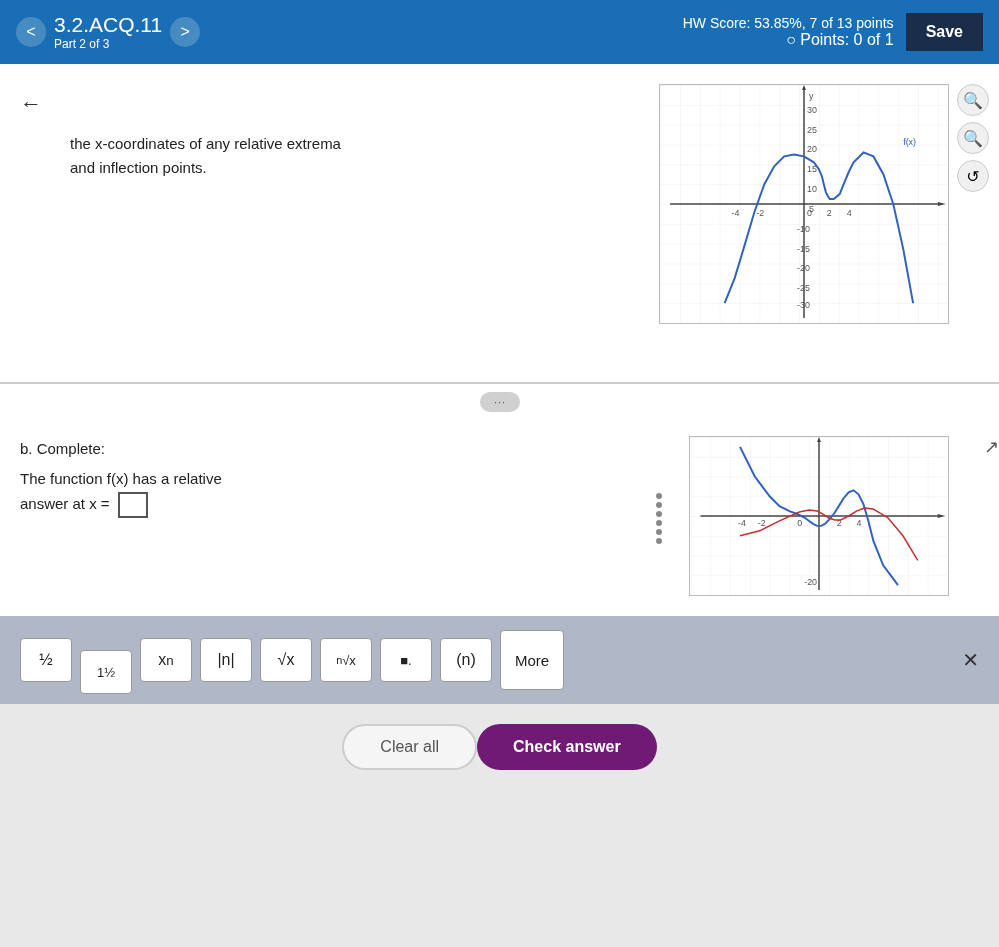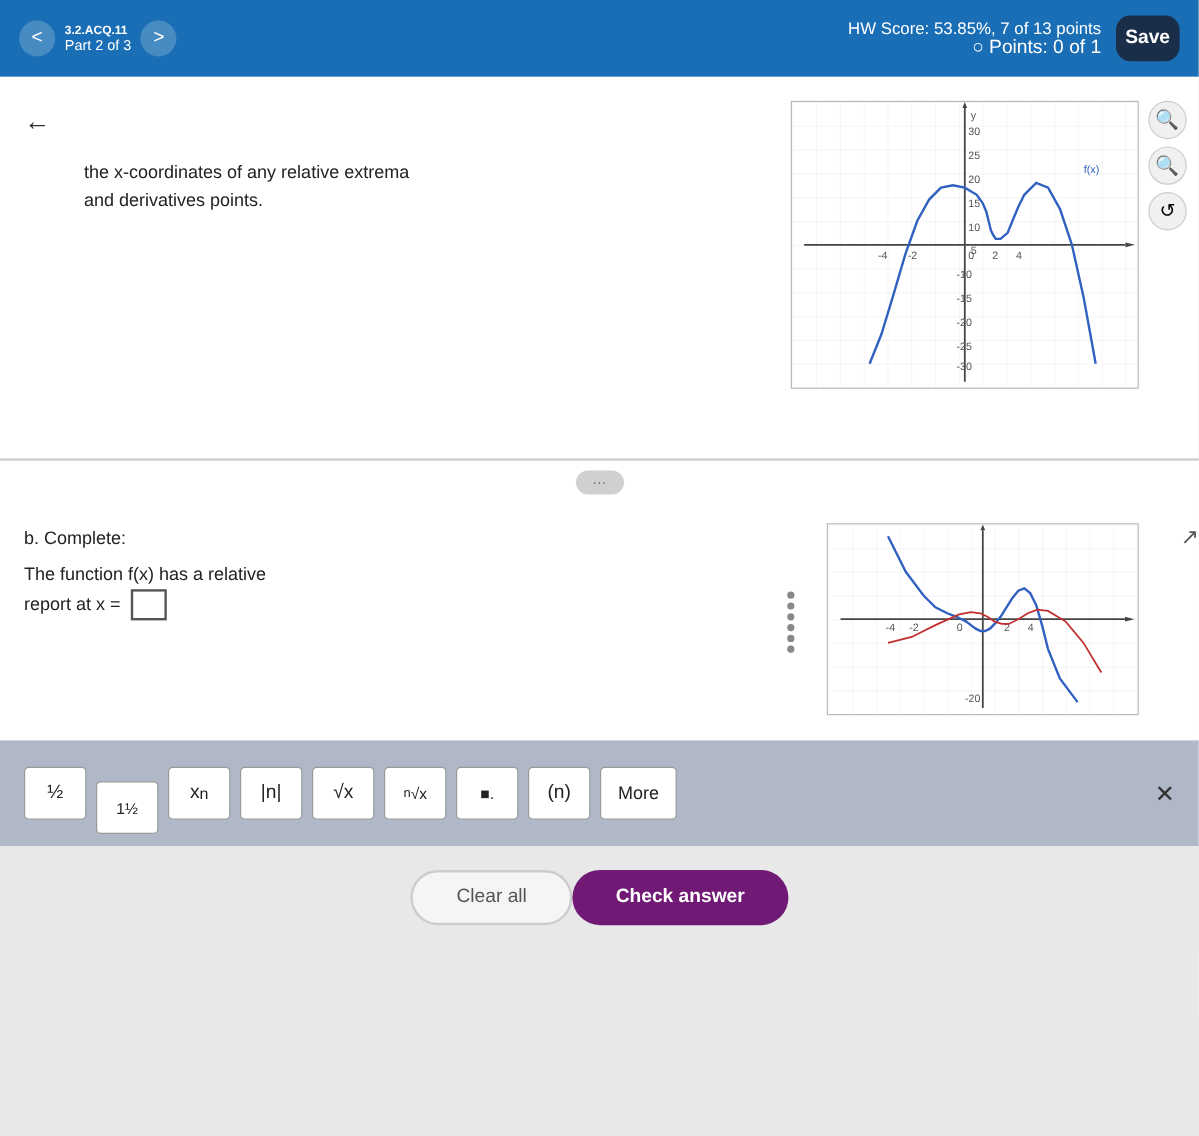--- a/index.html
+++ b/index.html
@@ -36,35 +36,35 @@
       border-radius: 50%;
       cursor: pointer;
       font-size: 16px;
       display: flex;align-items:center;justify-content:center;
     }
     .question-info {
       display: flex;
       flex-direction: column;
       color: white;
     }
-    .question-id { font-weight: bold; font-size: 10px; }
+    .question-id { font-weight: normal; font-size: 21px; }
     .question-part { font-size: 12px; }
     .top-bar-center {
       flex: 1;
       text-align: right;
       color: white;
     }
     .score-line { font-size: 14px; font-weight: 500; }
     .points-line { font-size: 16px; }
     .save-btn {
       background: #1a2e4a;
       color: white;
       border: none;
-      border-radius: 12px;
-      padding: 10px 8px;
+      border-radius: 0;
+      padding: 10px 20px;
       font-size: 16px;
       font-weight: bold;
       cursor: pointer;
     }
 
     
     .main-content {
       background: white;
       margin: 0;
       padding: 0;
@@ -220,21 +220,21 @@
       cursor: pointer;
       font-size: 16px;
       display: flex;align-items:center;justify-content:center;
       color: #222;
     }
     .math-btn-more {
       background: white;
       border: 1px solid #999;
       border-radius: 4px;
       padding: 0 14px;
-      height: 44px;
+      height: 60px;
       cursor: pointer;
       font-size: 15px;
       color: #222;
     }
     .close-x {
       margin-left: auto;
       background: none;
       border: none;
       font-size: 20px;
       cursor: pointer;
@@ -296,21 +296,21 @@
 </div>
 
 <div class="main-content">
 
   <div class="part-a">
     <button class="back-btn">←</button>
     <div class="problem-text">
       <br>
       <br>
       <span>the x-coordinates of any relative extrema</span><br>
-      <span>and derivatives points.</span>
+      <span>and inflection points.</span>
     </div>
 
     <div class="graph-area-a">
       <svg class="graph-svg-a" viewBox="0 0 290 240">
 
         <defs>
           <pattern id="gridA" width="20" height="20" patternUnits="userSpaceOnUse">
             <path d="M 20 0 L 0 0 0 20" fill="none" stroke="#ddd" stroke-width="0.5"></path>
           </pattern>
         </defs>
@@ -384,21 +384,21 @@
 
   <div class="divider-row">
     <div class="divider-pill">···</div>
   </div>
 
   <div class="part-b">
     <div class="part-b-text">
       <div style="margin-bottom:4px;"><span>b. Complete:</span></div>
       <div><span>The function f(x) has a relative</span></div>
       <div>
-        <span>report at x =</span>
+        <span>answer at x =</span>
         <span class="answer-box"></span>
       </div>
     </div>
 
     <div class="drag-handle">
       <div class="drag-dot"></div>
       <div class="drag-dot"></div>
       <div class="drag-dot"></div>
       <div class="drag-dot"></div>
       <div class="drag-dot"></div>

